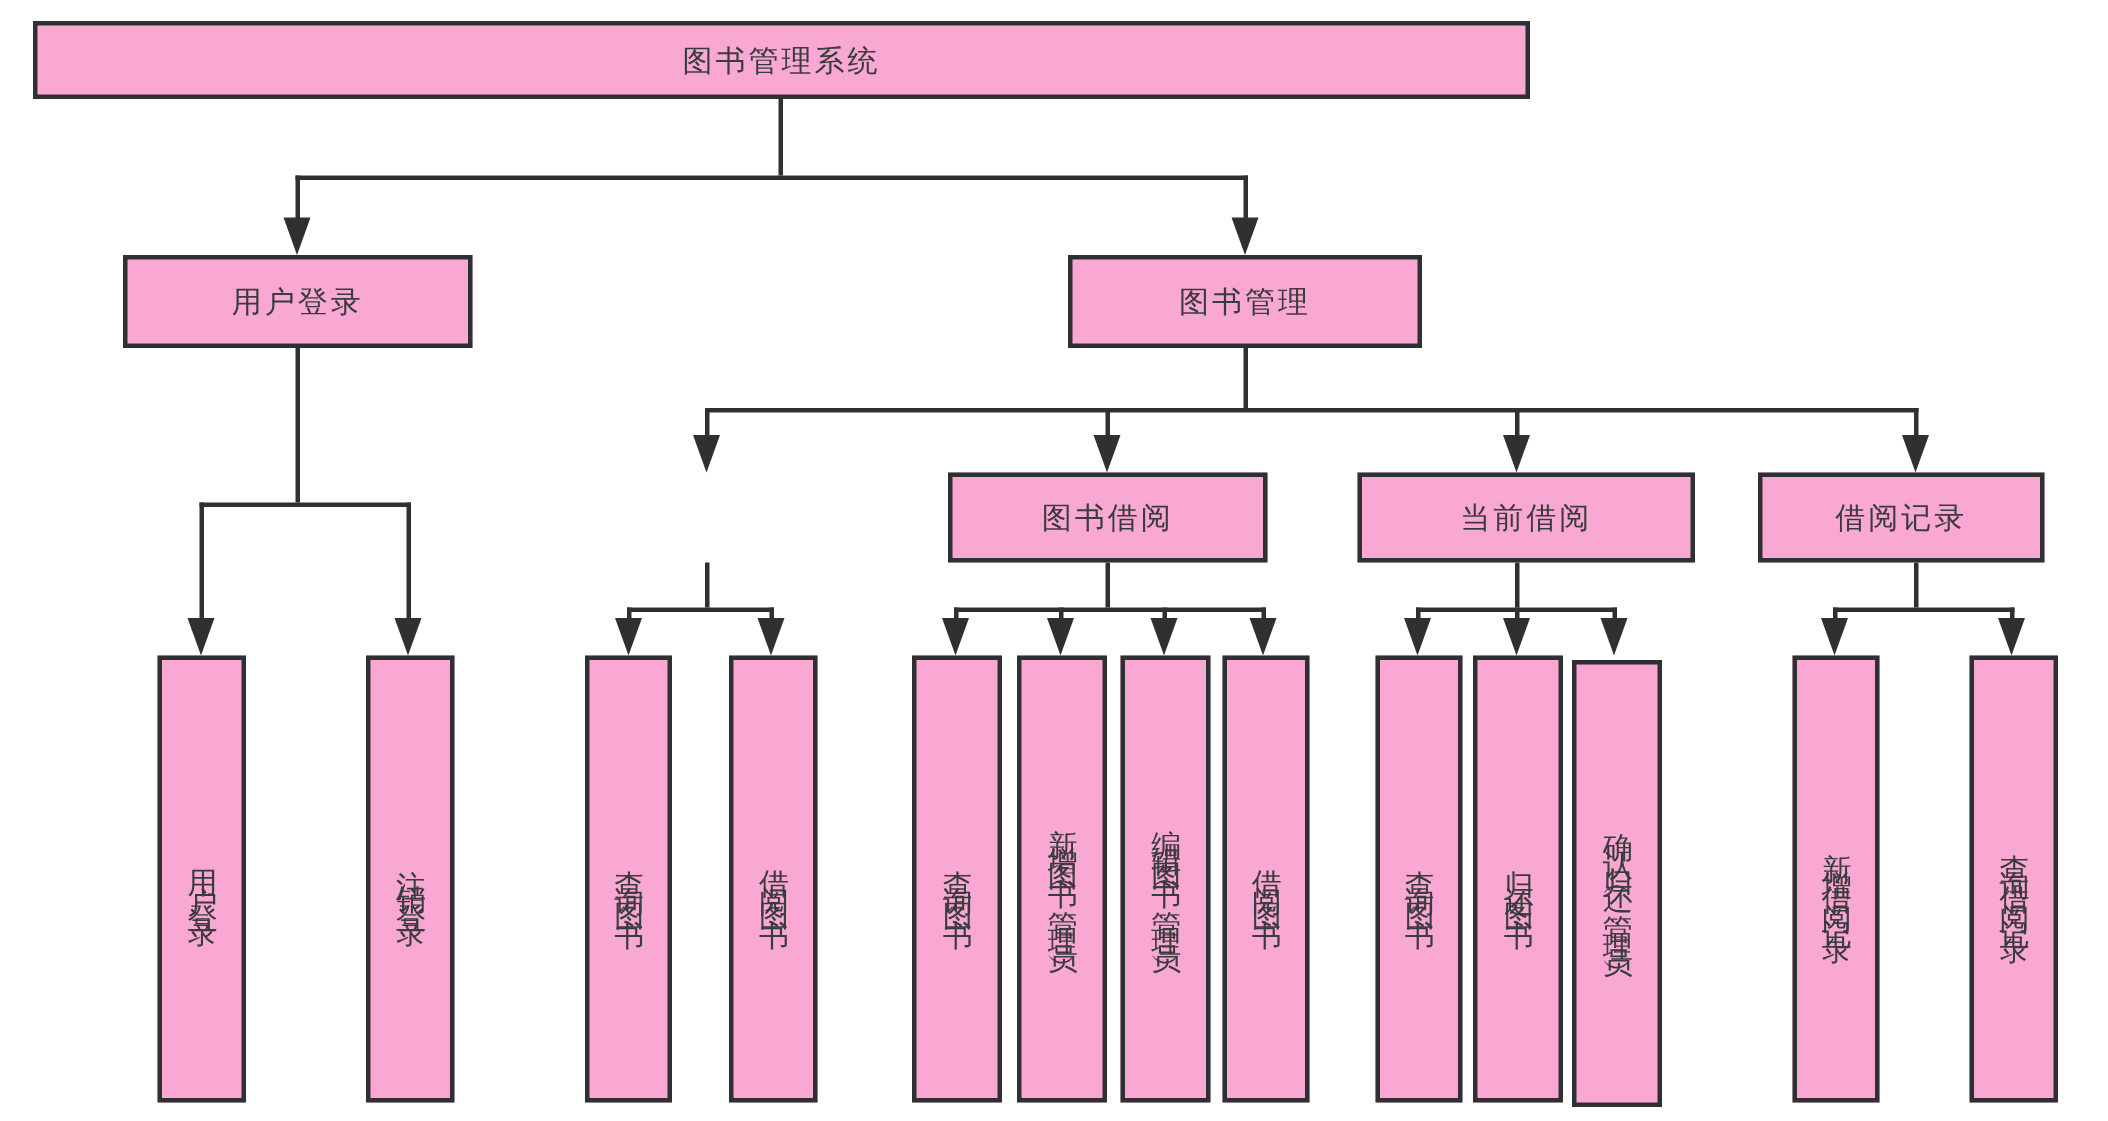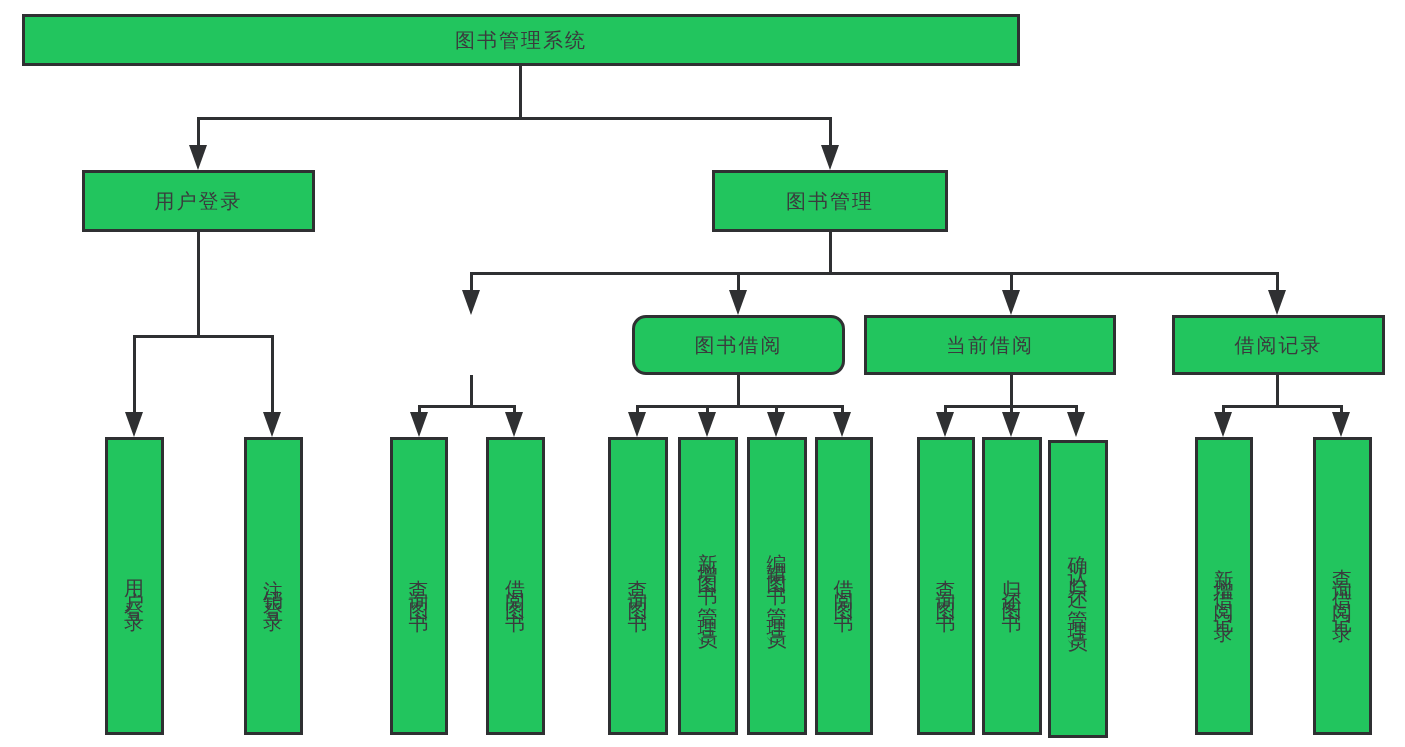--- a/index.html
+++ b/index.html
@@ -12,21 +12,21 @@
     position: relative;
     width: 1405px;
     height: 747px;
     background: #ffffff;
     overflow: hidden;
   }
   .box {
     position: absolute;
     box-sizing: border-box;
     border: 3px solid #2f3032;
-    background: #22c55e;
+    background: #f9a8d4;
     display: flex;
     align-items: center;
     justify-content: center;
     color: #3a3b3d;
     font-size: 20px;
     letter-spacing: 2px;
     text-align: center;
   }
   .box.leaf span {
     writing-mode: vertical-rl;
@@ -129,27 +129,27 @@
     <span>图书管理系统</span>
   </div>
 
   <div class="box" style="left:82px; top:170px; width:233px; height:62px;">
     <span>用户登录</span>
   </div>
   <div class="box" style="left:712px; top:170px; width:236px; height:62px;">
     <span>图书管理</span>
   </div>
 
-  <div class="box" style="left:632px; top:315px; width:213px; height:60px;border-radius:14px;">
+  <div class="box" style="left:632px; top:315px; width:213px; height:60px;">
     <span>图书借阅</span>
   </div>
-  <div class="box" style="left:864px; top:315px; width:252px; height:60px;">
+  <div class="box" style="left:905px; top:315px; width:225px; height:60px;">
     <span>当前借阅</span>
   </div>
-  <div class="box" style="left:1172px; top:315px; width:213px; height:60px;">
+  <div class="box" style="left:1172px; top:315px; width:191px; height:60px;">
     <span>借阅记录</span>
   </div>
 
   <div class="box leaf" style="left:105px; top:437px; width:59px; height:298px;">
     <span>用户登录</span>
   </div>
   <div class="box leaf" style="left:244px; top:437px; width:59px; height:298px;">
     <span>注销登录</span>
   </div>
 

